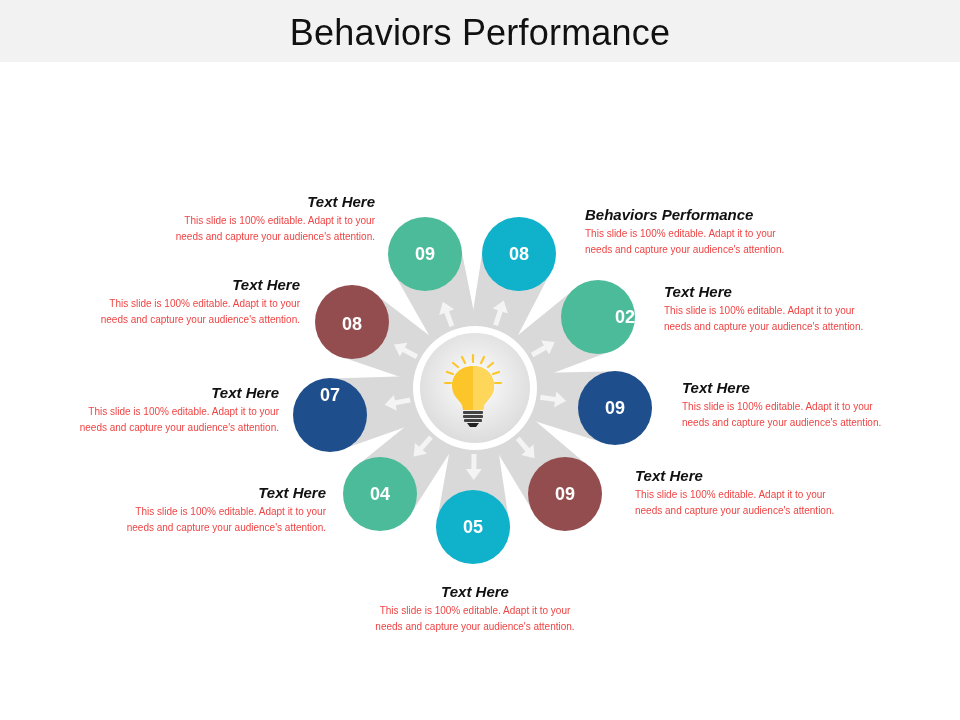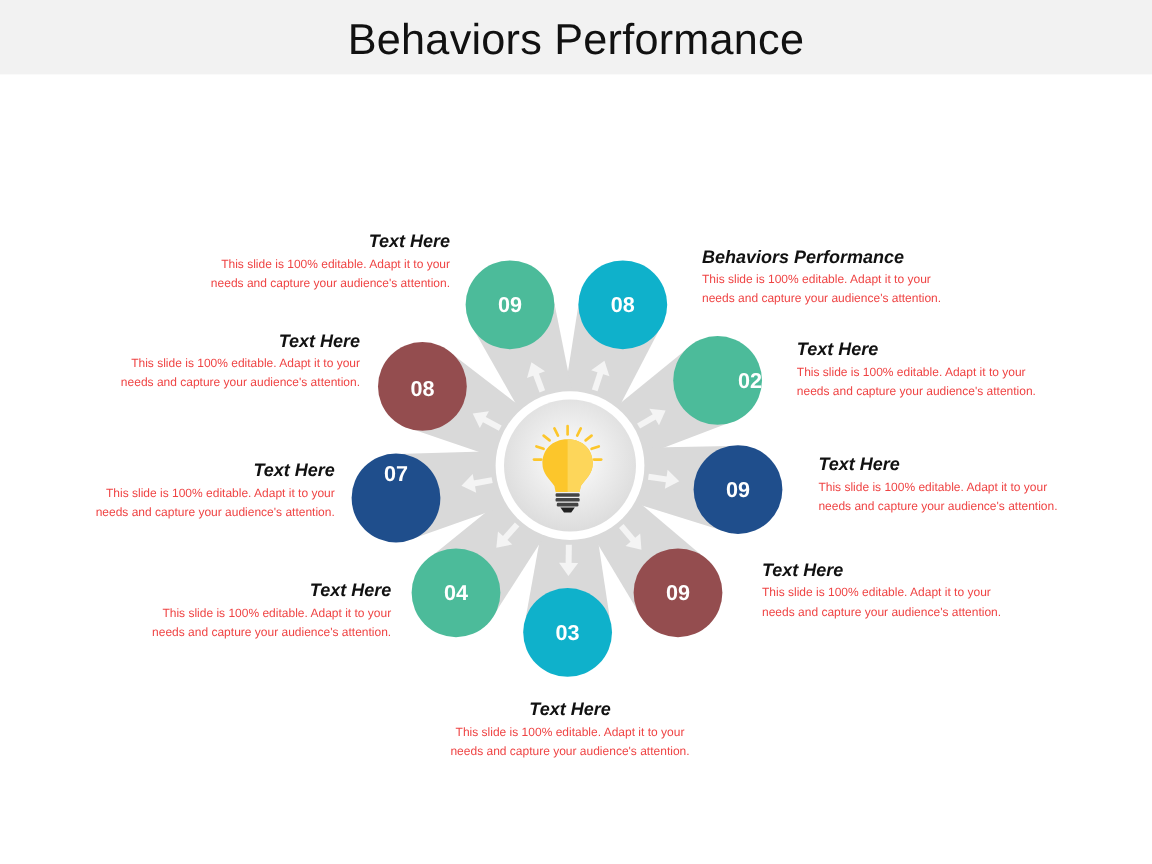--- a/index.html
+++ b/index.html
@@ -108,21 +108,21 @@
       <circle cx="352" cy="322" r="37" fill="#944d4f"></circle>
       <circle cx="425" cy="254" r="37" fill="#4cbb9a"></circle>
     </g>
 </svg>
 
 <div id="labels">
     <div class="node-label" style="left: 482px; top: 217px;">08</div>
     <div class="node-label" style="left: 561px; top: 280px; text-align: right;">02</div>
     <div class="node-label" style="left: 578px; top: 371px;">09</div>
     <div class="node-label" style="left: 528px; top: 457px;">09</div>
-    <div class="node-label" style="left: 436px; top: 490px;">03</div>
+    <div class="node-label" style="left: 436px; top: 490px;">05</div>
     <div class="node-label" style="left: 343px; top: 457px;">04</div>
     <div class="node-label" style="left: 293px; top: 358px;">07</div>
     <div class="node-label" style="left: 315px; top: 287px;">08</div>
     <div class="node-label" style="left: 388px; top: 217px;">09</div>
   </div>
 
 <div class="tb" style="left:585px;top:206px;">
   <div class="h">Behaviors Performance</div>
   <div class="d">This slide is 100% editable. Adapt it to your</div>
   <div class="d">needs and capture your audience's attention.</div>

